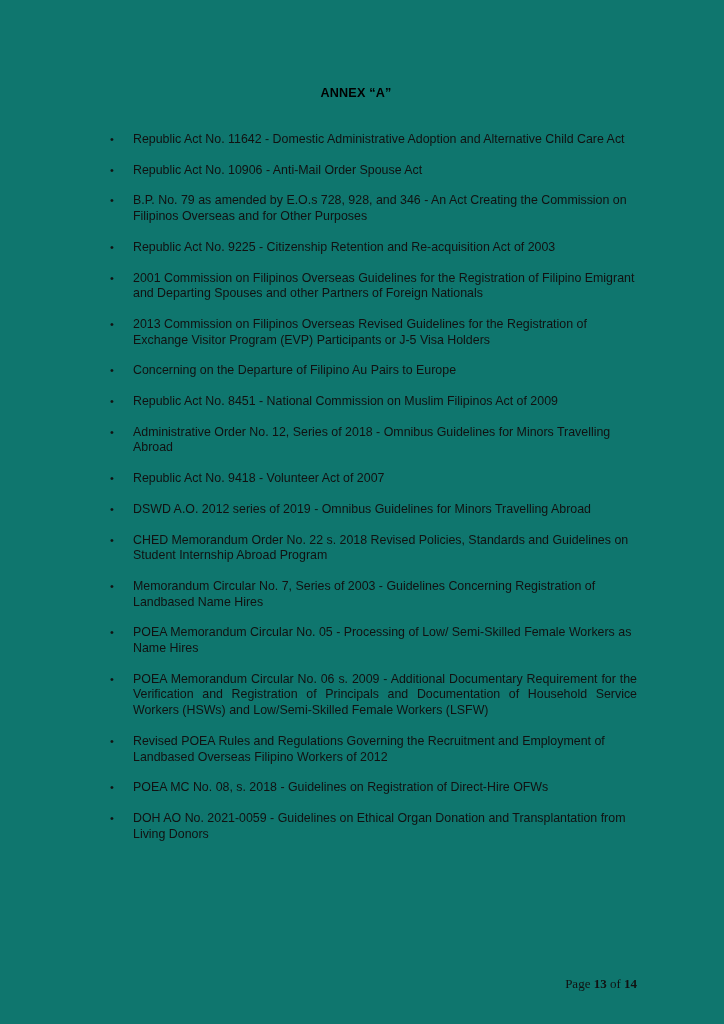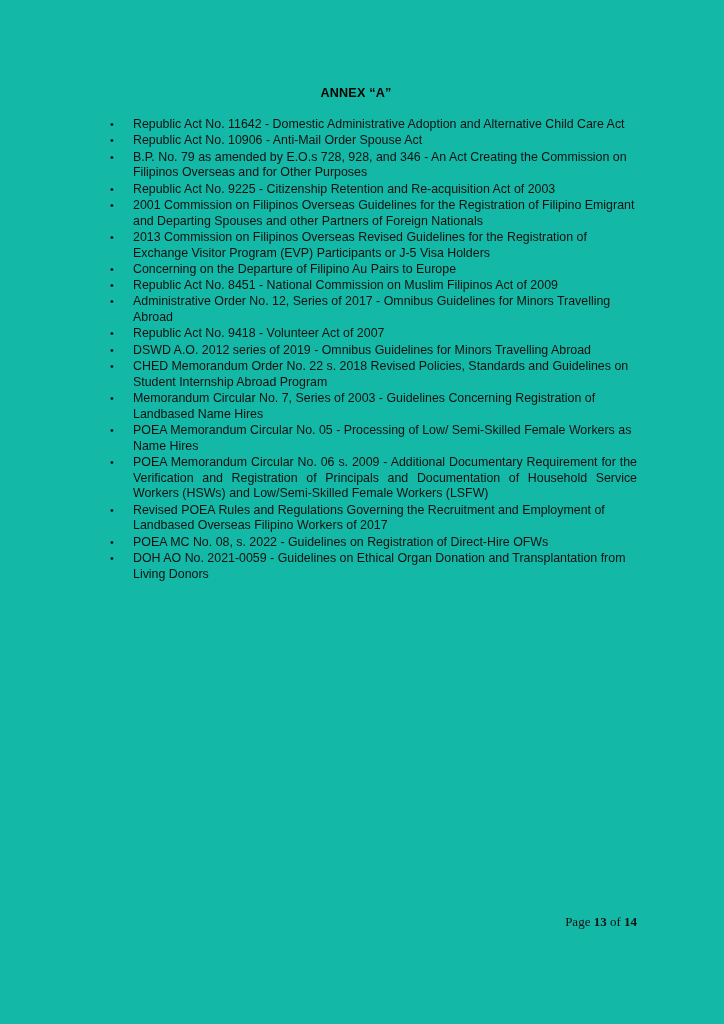--- a/index.html
+++ b/index.html
@@ -9,21 +9,21 @@
     background: #ffffff;
   }
   body {
     font-family: "Liberation Sans", sans-serif;
     color: #000000;
   }
   .page {
     position: relative;
     width: 724px;
     height: 1024px;
-    background: #14b8a6;
+    background: #0f766e;
     overflow: hidden;
     box-sizing: border-box;
   }
   .doc-title {
     position: absolute;
     left: 88px;
     top: 86px;
     width: 536px;
     text-align: center;
     font-size: 12.6px;
@@ -56,25 +56,26 @@
     position: absolute;
     left: 6px;
     top: 0;
     width: 10px;
     font-size: 11px;
     line-height: 15.7px;
     color: #111111;
   }
   .list-item .text {
     display: block;
+    margin-top: 15px;
   }
   .footer {
     position: absolute;
     left: 100px;
-    top: 914px;
+    top: 976px;
     width: 537px;
     text-align: right;
     font-family: "Liberation Serif", serif;
     font-size: 13px;
     line-height: 16px;
     color: #111111;
   }
   .footer b {
     font-weight: bold;
   }
@@ -114,21 +115,21 @@
       <li class="list-item">
         <span class="bullet">•</span>
         <span class="text">Concerning on the Departure of Filipino Au Pairs to Europe</span>
       </li>
       <li class="list-item">
         <span class="bullet">•</span>
         <span class="text">Republic Act No. 8451 - National Commission on Muslim Filipinos Act of 2009</span>
       </li>
       <li class="list-item">
         <span class="bullet">•</span>
-        <span class="text">Administrative Order No. 12, Series of 2017 - Omnibus Guidelines for Minors Travelling Abroad</span>
+        <span class="text">Administrative Order No. 12, Series of 2018 - Omnibus Guidelines for Minors Travelling Abroad</span>
       </li>
       <li class="list-item">
         <span class="bullet">•</span>
         <span class="text">Republic Act No. 9418 - Volunteer Act of 2007</span>
       </li>
       <li class="list-item">
         <span class="bullet">•</span>
         <span class="text">DSWD A.O. 2012 series of 2019 - Omnibus Guidelines for Minors Travelling Abroad</span>
       </li>
       <li class="list-item">
@@ -142,25 +143,25 @@
       <li class="list-item">
         <span class="bullet">•</span>
         <span class="text">POEA Memorandum Circular No. 05 - Processing of Low/ Semi-Skilled Female Workers as Name Hires</span>
       </li>
       <li class="list-item justify">
         <span class="bullet">•</span>
         <span class="text">POEA Memorandum Circular No. 06 s. 2009 - Additional Documentary Requirement for the Verification and Registration of Principals and Documentation of Household Service Workers (HSWs) and Low/Semi-Skilled Female Workers (LSFW)</span>
       </li>
       <li class="list-item">
         <span class="bullet">•</span>
-        <span class="text">Revised POEA Rules and Regulations Governing the Recruitment and Employment of Landbased Overseas Filipino Workers of 2017</span>
+        <span class="text">Revised POEA Rules and Regulations Governing the Recruitment and Employment of Landbased Overseas Filipino Workers of 2012</span>
       </li>
       <li class="list-item">
         <span class="bullet">•</span>
-        <span class="text">POEA MC No. 08, s. 2022 - Guidelines on Registration of Direct-Hire OFWs</span>
+        <span class="text">POEA MC No. 08, s. 2018 - Guidelines on Registration of Direct-Hire OFWs</span>
       </li>
       <li class="list-item">
         <span class="bullet">•</span>
         <span class="text">DOH AO No. 2021-0059 - Guidelines on Ethical Organ Donation and Transplantation from Living Donors</span>
       </li>
     </ul>
 
   <div class="footer">
     <span>Page </span><b>13</b><span> of </span><b>14</b>
   </div>

